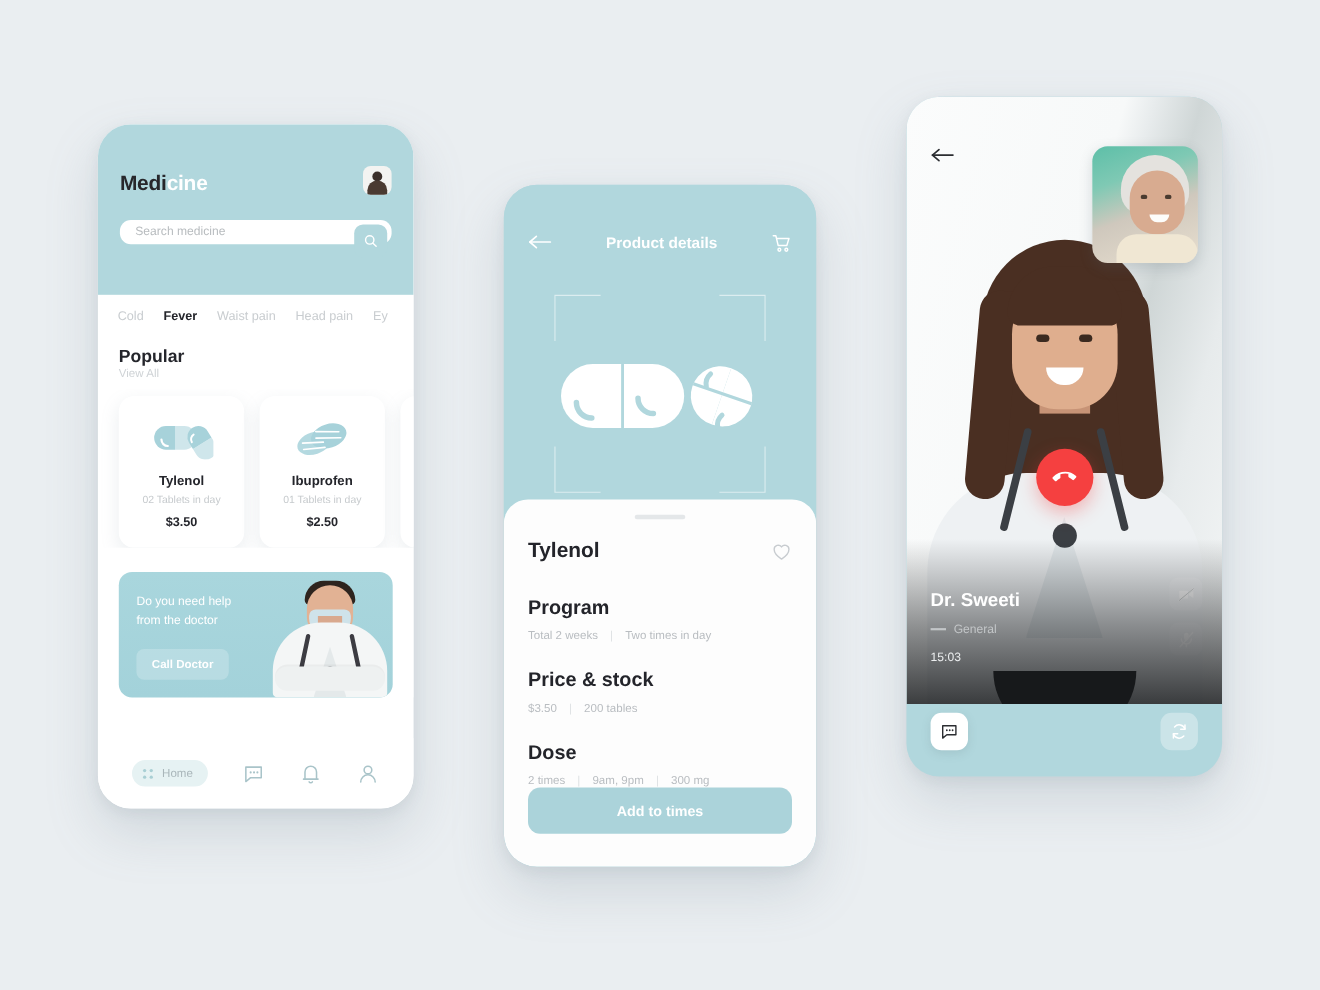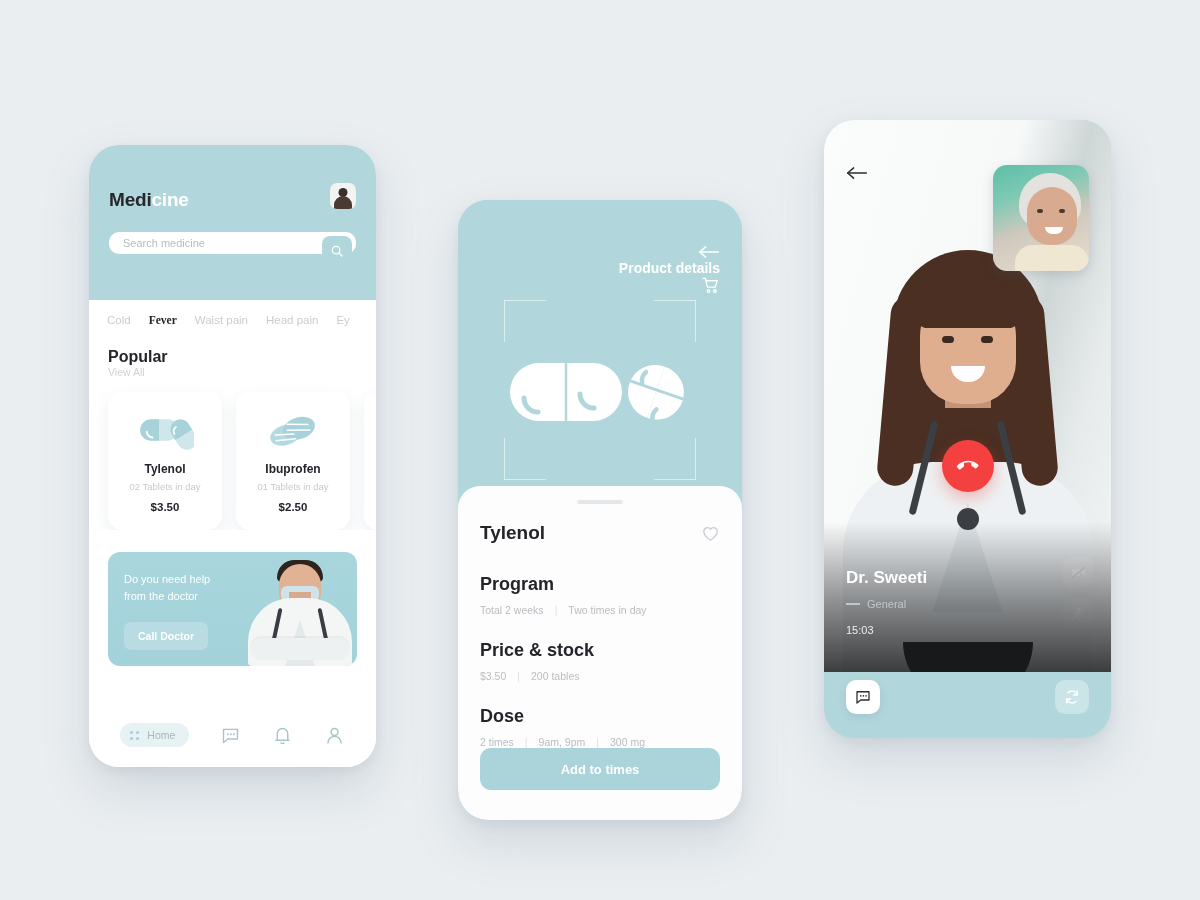--- a/index.html
+++ b/index.html
@@ -11,21 +11,20 @@
   }
   .stage { position: relative; width: 1200px; height: 900px; }
 
   
   .phone {
     position: absolute;
     border-radius: 30px;
     overflow: hidden;
     background: #ffffff;
     box-shadow: 0 22px 46px rgba(120,136,150,0.22), 0 4px 12px rgba(120,136,150,0.12);
-    margin-top: 32px;
   }
 
   
   #phone-home { left: 89px; top: 113px; width: 287px; height: 622px; }
 
   .home-header {
     background: #b1d7dd;
     height: 155px;
     padding: 44px 20px 0 20px;
     position: relative;
@@ -58,21 +57,21 @@
     background:#b1d7dd; border-radius:8px;
     display:flex; align-items:center; justify-content:center;
   }
 
   .cat-row {
     display: flex; align-items: center; gap: 18px;
     padding: 14px 18px 12px 18px; background: #fff;
     white-space: nowrap; overflow: hidden;
   }
   .cat { font-size: 11.5px; color: #c9cdd0; }
-  .cat.active { color: #23242a; font-weight: bold; font-family: Liberation Serif, serif; }
+  .cat.active { color: #23242a; font-weight: bold; }
 
   .sec-head {
     display:flex; align-items:baseline; justify-content:space-between;
     padding: 10px 19px 8px 19px; background:#fff;flex-direction:column;
   }
   .sec-title { font-size: 16px; font-weight: bold; color: #24252b; }
   .sec-link { font-size: 10.5px; color: #cfd3d6; }
 
   .card-row {
     display:flex; gap: 14px; padding: 6px 19px 0 19px;
@@ -155,23 +154,22 @@
     background:#e6f2f3; border-radius:14px; padding: 6px 14px 6px 10px;
   }
   .nav-home span { font-size:10.5px; color:#a9b6ba; }
   .dotgrid { display:grid; grid-template-columns:3px 3px; gap:3px; }
   .dotgrid i { width:3px; height:3px; border-radius:50%; background:#a9cfd4; display:block; }
 
   
   #phone-detail { left: 458px; top: 168px; width: 284px; height: 620px; background:#b1d7dd; }
   .pd-header { position:relative; height: 300px; background:#b1d7dd; }
   .pd-top {
-    display:flex; align-items:flex-end; justify-content:space-between;
+    display:flex; align-items:flex-start; justify-content:space-between;
     padding: 44px 22px 0 22px;
-    flex-direction: column;
   }
   .pd-title { color:#fff; font-size:14px; font-weight:bold; }
   .bracket { position:absolute; width:42px; height:42px; border:1.5px solid rgba(255,255,255,0.55); }
   .bk-tl { left:46px; top:100px; border-right:none; border-bottom:none; }
   .bk-tr { right:46px; top:100px; border-left:none; border-bottom:none; }
   .bk-bl { left:46px; bottom:20px; border-right:none; border-top:none; }
   .bk-br { right:46px; bottom:20px; border-left:none; border-top:none; }
 
   .pd-sheet {
     position:absolute; left:0; right:0; top:286px; bottom:0;

